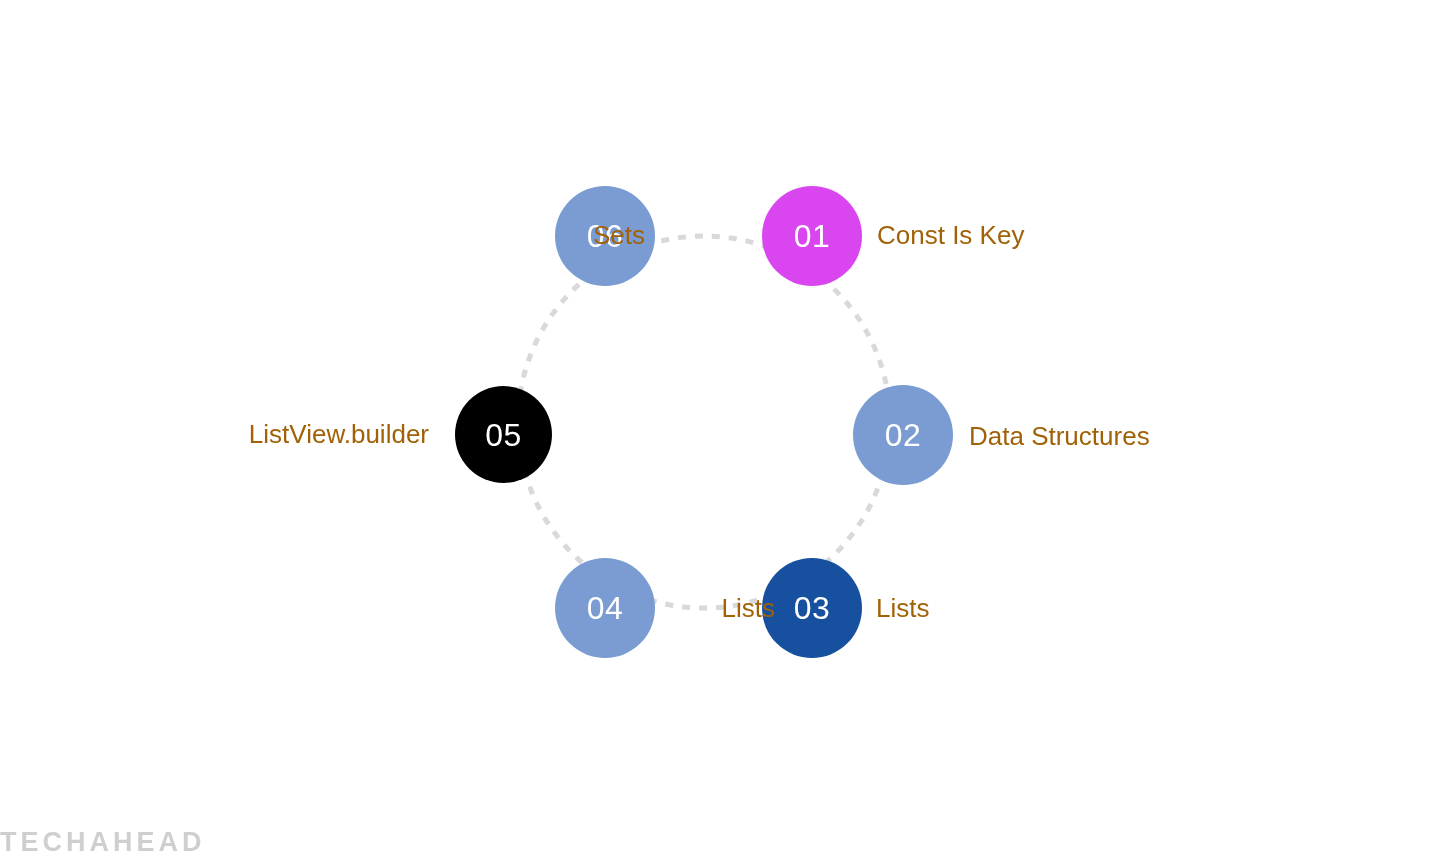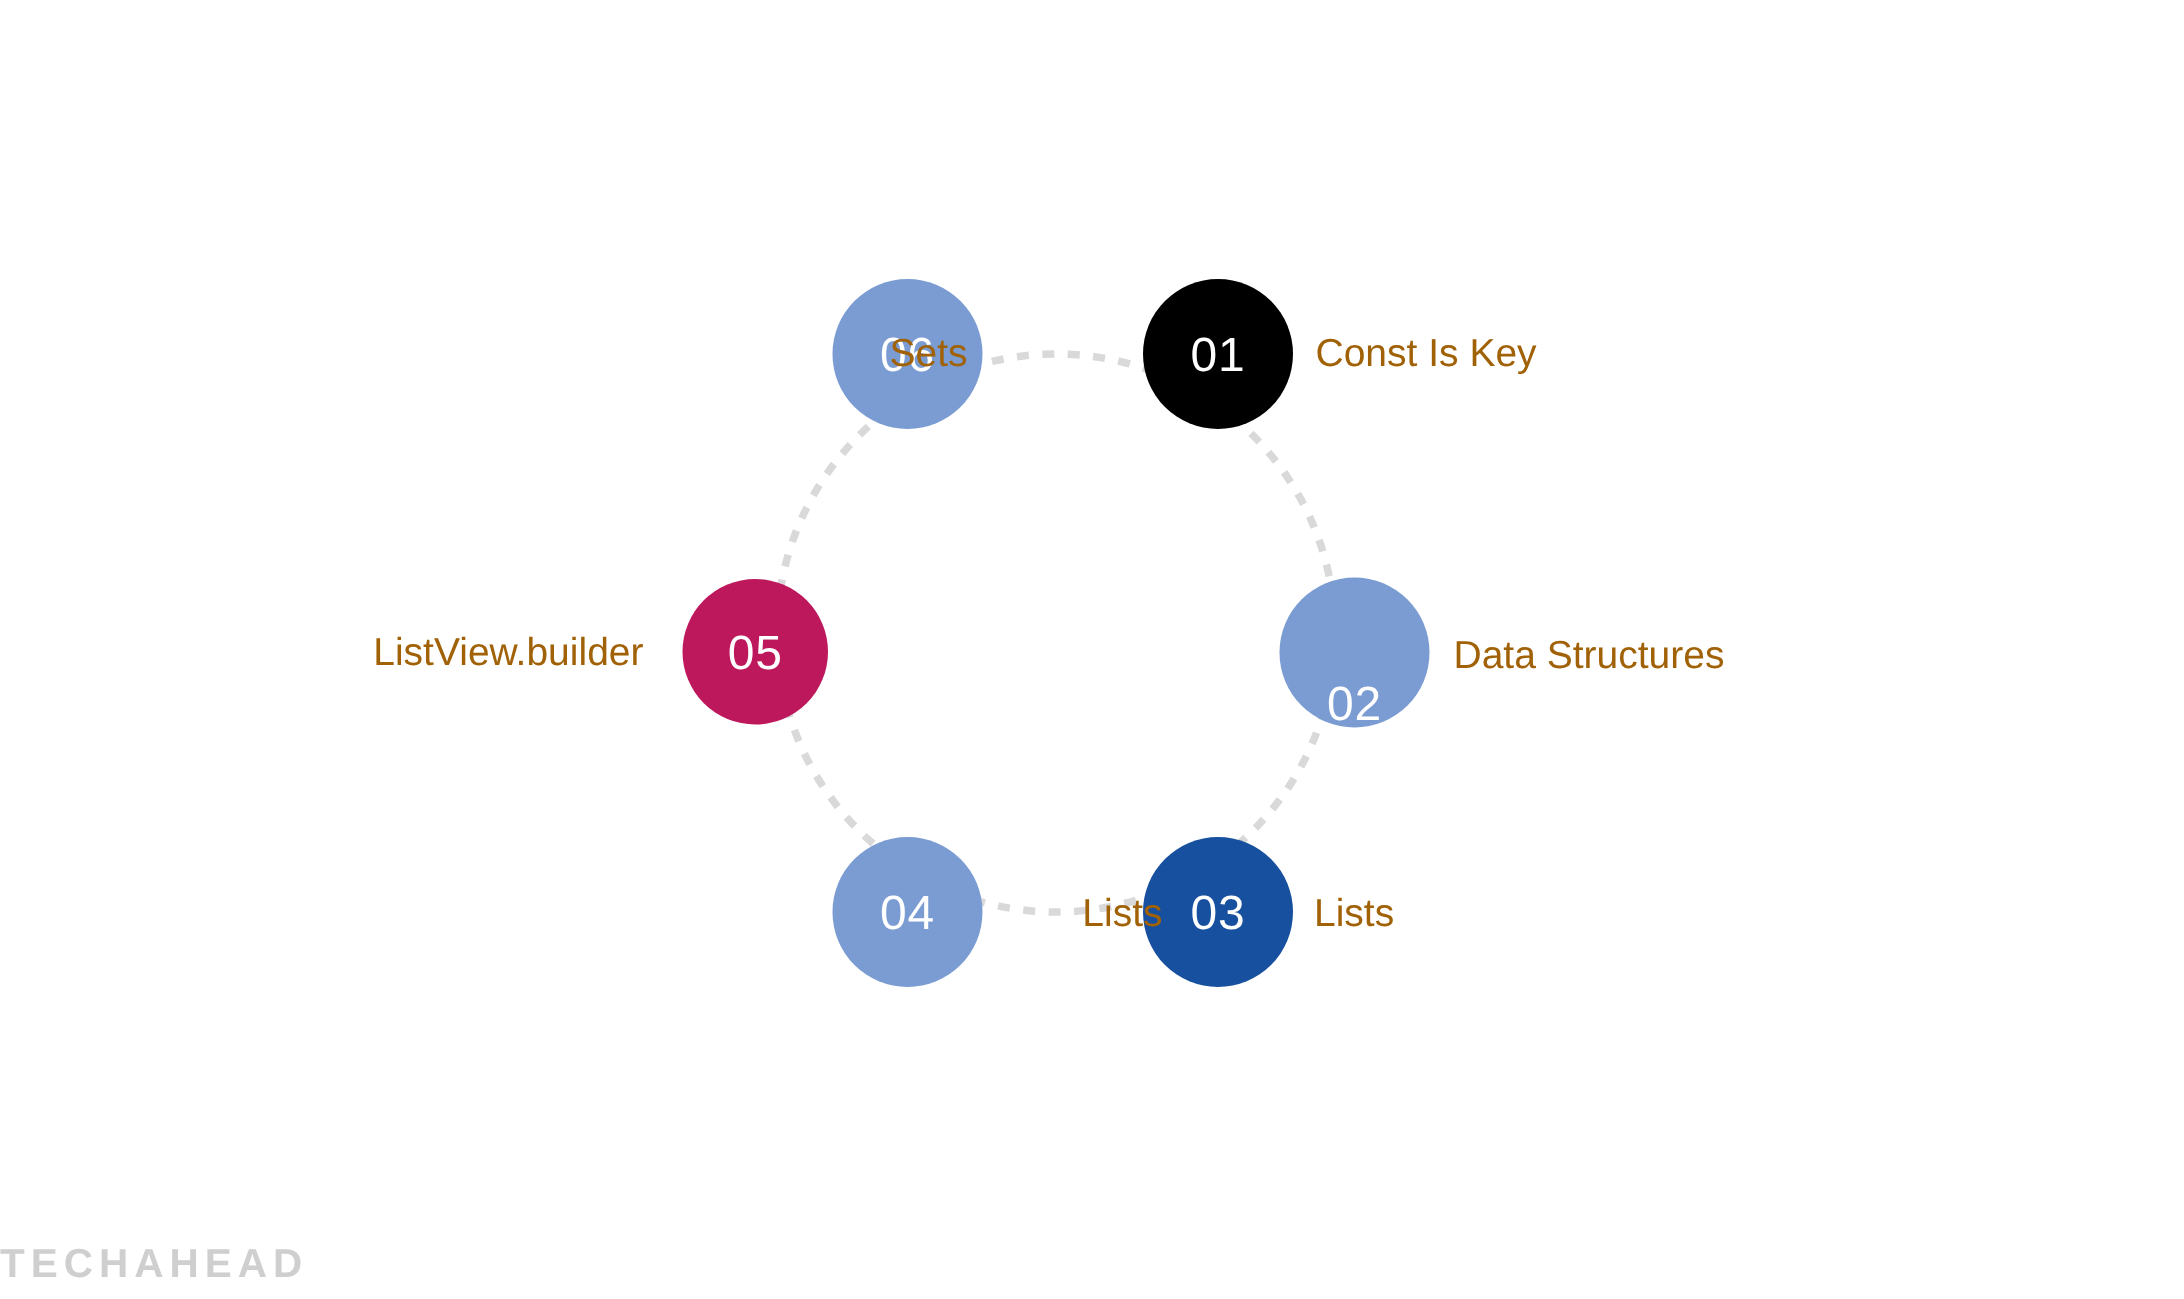--- a/index.html
+++ b/index.html
@@ -91,41 +91,41 @@
 </style>
 </head>
 <body>
 
 <div id="diagram-stage">
 
   <svg class="ring-svg" viewBox="0 0 1456 866" xmlns="http://www.w3.org/2000/svg">
     <circle id="ring-circle" cx="704" cy="422" r="186" fill="none" stroke="#d9d9d9" stroke-width="5" stroke-linecap="butt" stroke-dasharray="8 9"></circle>
   </svg>
 
-  <div class="node" id="node-01" style="background-color: #000000; align-items: center;">
+  <div class="node" id="node-01" style="background-color: #d946ef; align-items: center;">
     <span class="node-number">01</span>
   </div>
   <div class="node-label label-right" id="label-01">Const Is Key</div>
 
-  <div class="node" id="node-02" style="background-color: rgb(122, 156, 210); align-items: flex-end;">
+  <div class="node" id="node-02" style="background-color: rgb(122, 156, 210);">
     <span class="node-number">02</span>
   </div>
   <div class="node-label label-right" id="label-02">Data Structures</div>
 
   <div class="node" id="node-03" style="background-color: rgb(23, 80, 159);">
     <span class="node-number">03</span>
   </div>
   <div class="node-label label-right" id="label-03">Lists</div>
 
   <div class="node" id="node-04" style="background-color: rgb(122, 156, 210);">
     <span class="node-number">04</span>
   </div>
   <div class="node-label label-left" id="label-04">Lists</div>
 
-  <div class="node" id="node-05" style="background-color: #be185d;">
+  <div class="node" id="node-05" style="background-color: #000000;">
     <span class="node-number">05</span>
   </div>
   <div class="node-label label-left" id="label-05">ListView.builder</div>
 
   <div class="node" id="node-06" style="background-color: rgb(122, 156, 210);">
     <span class="node-number">06</span>
   </div>
   <div class="node-label label-left" id="label-06">Sets</div>
 
   <div id="watermark">TECHAHEAD</div>

